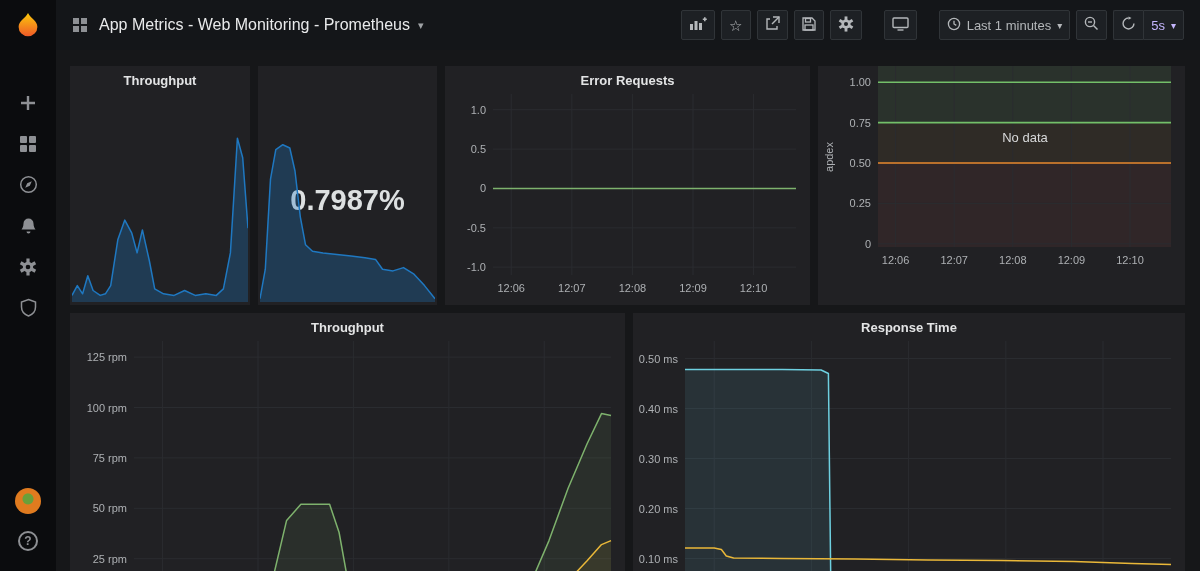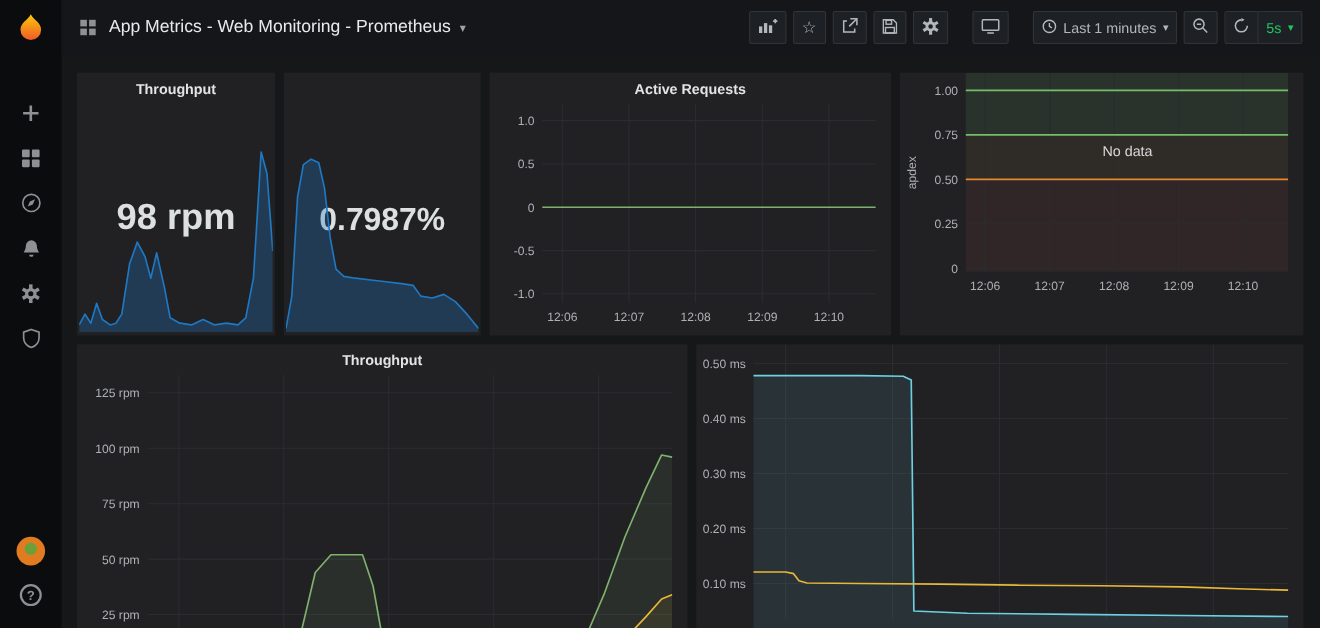--- a/index.html
+++ b/index.html
@@ -28,21 +28,21 @@
   .navbtn{height:30px;min-width:30px;display:flex;align-items:center;justify-content:center;gap:6px;
     background:#1d2024;border:1px solid #303438;border-radius:2px;color:#b4b7ba;cursor:pointer;
     font-family:"Liberation Sans",sans-serif;font-size:13px;padding:0 7px}
   .topnav .hole{fill:#1d2024}
   .glyph{font-size:15px;line-height:1}
   .caret{font-size:10px}
   .gap{width:10px}
   .btngroup{display:flex}
   .btngroup .navbtn:first-child{border-radius:2px 0 0 2px;border-right:none}
   .btngroup .navbtn:last-child{border-radius:0 2px 2px 0}
-  .orange{color:#22c55e}
+  .orange{color:#c4b5fd}
   
   .content{padding:16px 15px 0 14px;display:flex;flex-direction:column;gap:8px;overflow:hidden}
   .row{display:flex;gap:8px}
   .panel{background:#212124;position:relative;overflow:hidden}
   .panel-header{height:28px;display:flex;align-items:center;justify-content:center;
     font-size:13px;font-weight:700;color:#e3e4e5;cursor:pointer}
   .p-tstat{width:180px;height:239px}
   .p-estat{width:179px;height:239px}
   .p-areq{width:365px;height:239px}
   .p-apdex{width:367px;height:239px}
@@ -245,37 +245,36 @@
         </div>
       </div>
     </nav>
 
     <div class="content">
 
       <div class="row">
 
         <section class="panel p-tstat">
           <header class="panel-header">Throughput</header>
-          <div class="stat-value">98 rpm</div>
           <svg class="spark" width="176" height="172" viewBox="0 0 176 172">
               <polygon points="0.0,172 0.0,165.4 5.3,155.6 10.6,163.8 15.8,145.8 21.1,160.5 28.2,165.4 33.4,163.8 38.7,155.6 45.8,109.8 52.8,90.1 59.8,103.2 65.1,122.9 70.4,99.9 77.4,131.0 82.7,158.9 91.5,163.8 102.1,165.4 112.6,160.5 123.2,165.4 133.8,163.8 144.3,165.4 151.4,158.9 158.4,122.9 165.4,8.2 170.7,27.8 176.0,98.3 176.0,172" fill="rgba(31,120,193,0.30)"></polygon>
               <polyline points="0.0,165.4 5.3,155.6 10.6,163.8 15.8,145.8 21.1,160.5 28.2,165.4 33.4,163.8 38.7,155.6 45.8,109.8 52.8,90.1 59.8,103.2 65.1,122.9 70.4,99.9 77.4,131.0 82.7,158.9 91.5,163.8 102.1,165.4 112.6,160.5 123.2,165.4 133.8,163.8 144.3,165.4 151.4,158.9 158.4,122.9 165.4,8.2 170.7,27.8 176.0,98.3" fill="none" stroke="#1f78c1" stroke-width="1.5" stroke-linejoin="round"></polyline>
             </svg>
         </section>
 
         <section class="panel p-estat">
           <div class="stat-value">0.7987%</div>
           <svg class="spark" width="175" height="172" viewBox="0 0 175 172">
               <polygon points="0.0,172 0.0,168.7 5.3,139.2 10.5,49.1 15.8,19.7 22.8,14.7 29.8,18.0 35.0,41.0 40.3,86.8 45.5,114.7 52.5,121.2 63.0,122.9 77.0,124.5 91.0,126.1 105.0,127.8 115.5,129.4 122.5,139.2 133.0,140.9 143.5,137.6 154.0,144.2 164.5,155.6 175.0,168.7 175.0,172" fill="rgba(31,120,193,0.30)"></polygon>
               <polyline points="0.0,168.7 5.3,139.2 10.5,49.1 15.8,19.7 22.8,14.7 29.8,18.0 35.0,41.0 40.3,86.8 45.5,114.7 52.5,121.2 63.0,122.9 77.0,124.5 91.0,126.1 105.0,127.8 115.5,129.4 122.5,139.2 133.0,140.9 143.5,137.6 154.0,144.2 164.5,155.6 175.0,168.7" fill="none" stroke="#1f78c1" stroke-width="1.5" stroke-linejoin="round"></polyline>
             </svg>
         </section>
 
         <section class="panel p-areq">
-          <header class="panel-header">Active Requests</header>
+          <header class="panel-header">Error Requests</header>
           <svg class="chart" width="357" height="211" viewBox="0 0 357 211">
               <line x1="44" x2="347" y1="15.7" y2="15.7" stroke="#2a2c30"></line>
               <line x1="44" x2="347" y1="55.1" y2="55.1" stroke="#2a2c30"></line>
               <line x1="44" x2="347" y1="94.4" y2="94.4" stroke="#2a2c30"></line>
               <line x1="44" x2="347" y1="133.8" y2="133.8" stroke="#2a2c30"></line>
               <line x1="44" x2="347" y1="173.1" y2="173.1" stroke="#2a2c30"></line>
               <line x1="62.2" x2="62.2" y1="0" y2="181" stroke="#2a2c30"></line>
               <line x1="122.8" x2="122.8" y1="0" y2="181" stroke="#2a2c30"></line>
               <line x1="183.4" x2="183.4" y1="0" y2="181" stroke="#2a2c30"></line>
               <line x1="244.0" x2="244.0" y1="0" y2="181" stroke="#2a2c30"></line>
@@ -350,20 +349,21 @@
               <polyline points="60.0,264.1 322.4,264.1 441.6,262.1 470.2,256.0 494.1,239.9 513.1,219.8 527.5,203.6 537.0,199.6" fill="none" stroke="#eab839" stroke-width="1.5" stroke-linejoin="round"></polyline>
               <text x="53" y="20.1" text-anchor="end" class="tick">125 rpm</text>
               <text x="53" y="70.5" text-anchor="end" class="tick">100 rpm</text>
               <text x="53" y="120.9" text-anchor="end" class="tick">75 rpm</text>
               <text x="53" y="171.3" text-anchor="end" class="tick">50 rpm</text>
               <text x="53" y="221.7" text-anchor="end" class="tick">25 rpm</text>
             </svg>
         </section>
 
         <section class="panel p-rtime">
+          <header class="panel-header">Response Time</header>
           <svg class="chart" width="544" height="280" viewBox="0 0 544 280">
               <line x1="48" x2="534" y1="17.5" y2="17.5" stroke="#2a2c30"></line>
               <line x1="48" x2="534" y1="67.5" y2="67.5" stroke="#2a2c30"></line>
               <line x1="48" x2="534" y1="117.5" y2="117.5" stroke="#2a2c30"></line>
               <line x1="48" x2="534" y1="167.5" y2="167.5" stroke="#2a2c30"></line>
               <line x1="48" x2="534" y1="217.5" y2="217.5" stroke="#2a2c30"></line>
               <line x1="77.2" x2="77.2" y1="0" y2="250" stroke="#2a2c30"></line>
               <line x1="174.4" x2="174.4" y1="0" y2="250" stroke="#2a2c30"></line>
               <line x1="271.6" x2="271.6" y1="0" y2="250" stroke="#2a2c30"></line>
               <line x1="368.8" x2="368.8" y1="0" y2="250" stroke="#2a2c30"></line>

